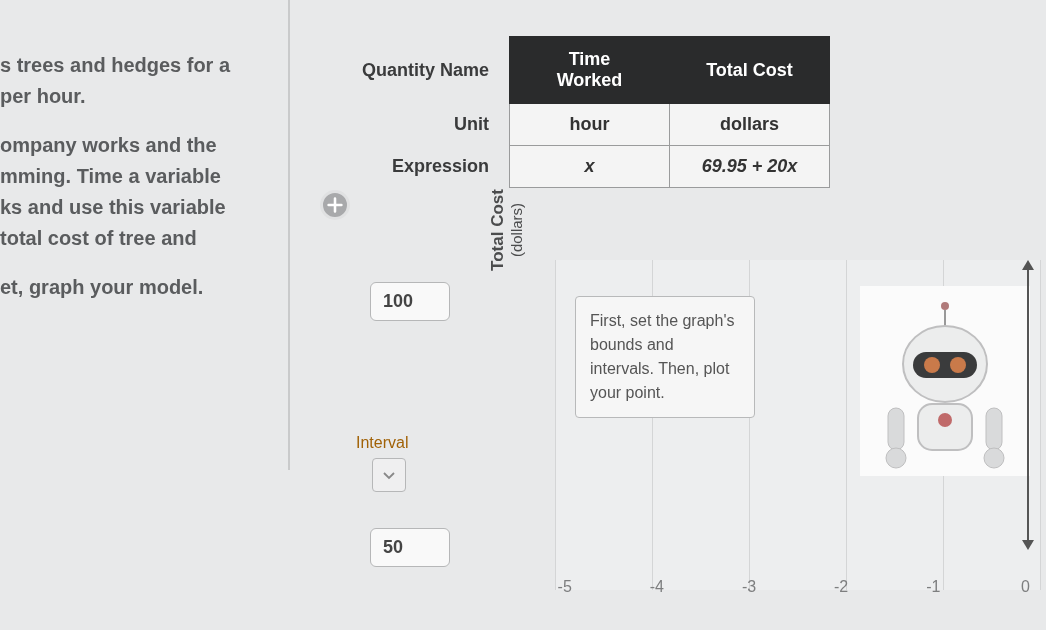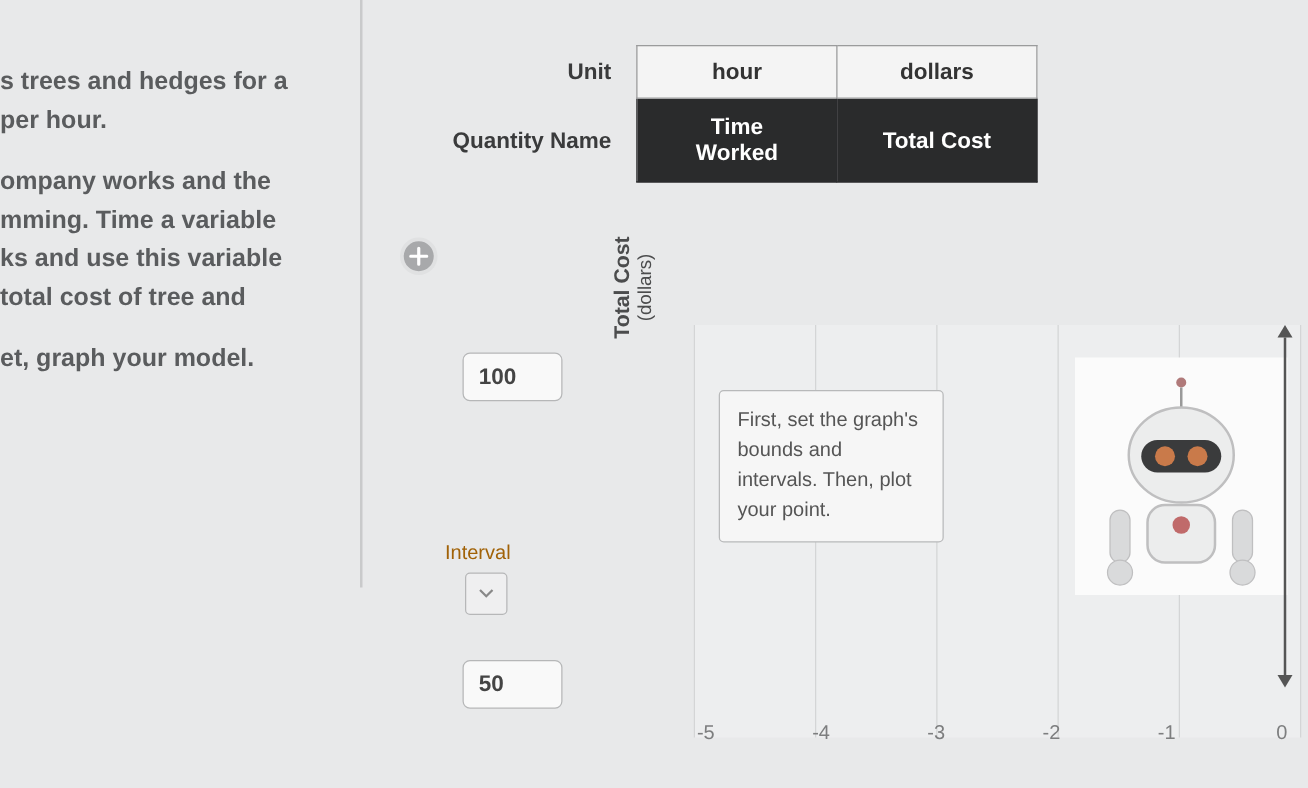--- a/index.html
+++ b/index.html
@@ -146,21 +146,20 @@
     left: 20px;
     top: 36px;
     width: 180px;
     padding: 12px 14px;
     border: 1px solid #b8b9ba;
     border-radius: 4px;
     background: #f6f6f6;
     font-size: 16px;
     color: #555;
     line-height: 1.5;
-    margin-top: 16px;
   }
   .robot {
     position: absolute;
     right: 10px;
     top: 26px;
     width: 170px;
     height: 190px;
     background: #fbfbfb;
   }
   .robot svg { width:100%; height:100%; }
@@ -206,28 +205,33 @@
   <p>
     <span>et, graph your model.</span>
   </p>
 </div>
 
 <div class="right-panel">
 
   <table class="quantity-table">
     <tbody>
         <tr>
+      <td class="label-cell">Quantity Name</td>
+      <th>Time Worked</th>
+      <th>Total Cost</th>
+    </tr>
+    <tr>
       <td class="label-cell">Unit</td>
       <td class="data-cell">hour</td>
       <td class="data-cell">dollars</td>
     </tr>
     <tr>
-      <td class="label-cell">Quantity Name</td>
-      <th>Time Worked</th>
-      <th>Total Cost</th>
+      <td class="label-cell">Expression</td>
+      <td class="data-cell expr"><span class="x">x</span></td>
+      <td class="data-cell expr">69.95 + 20x</td>
     </tr>
   </tbody>
     </table>
 
   <div class="plus-badge">
     <span class="inner">
       <svg viewBox="0 0 10 10">
           <path d="M5 1v8M1 5h8" stroke="#fff" stroke-width="1.6" stroke-linecap="round"></path>
         </svg>
     </span>

